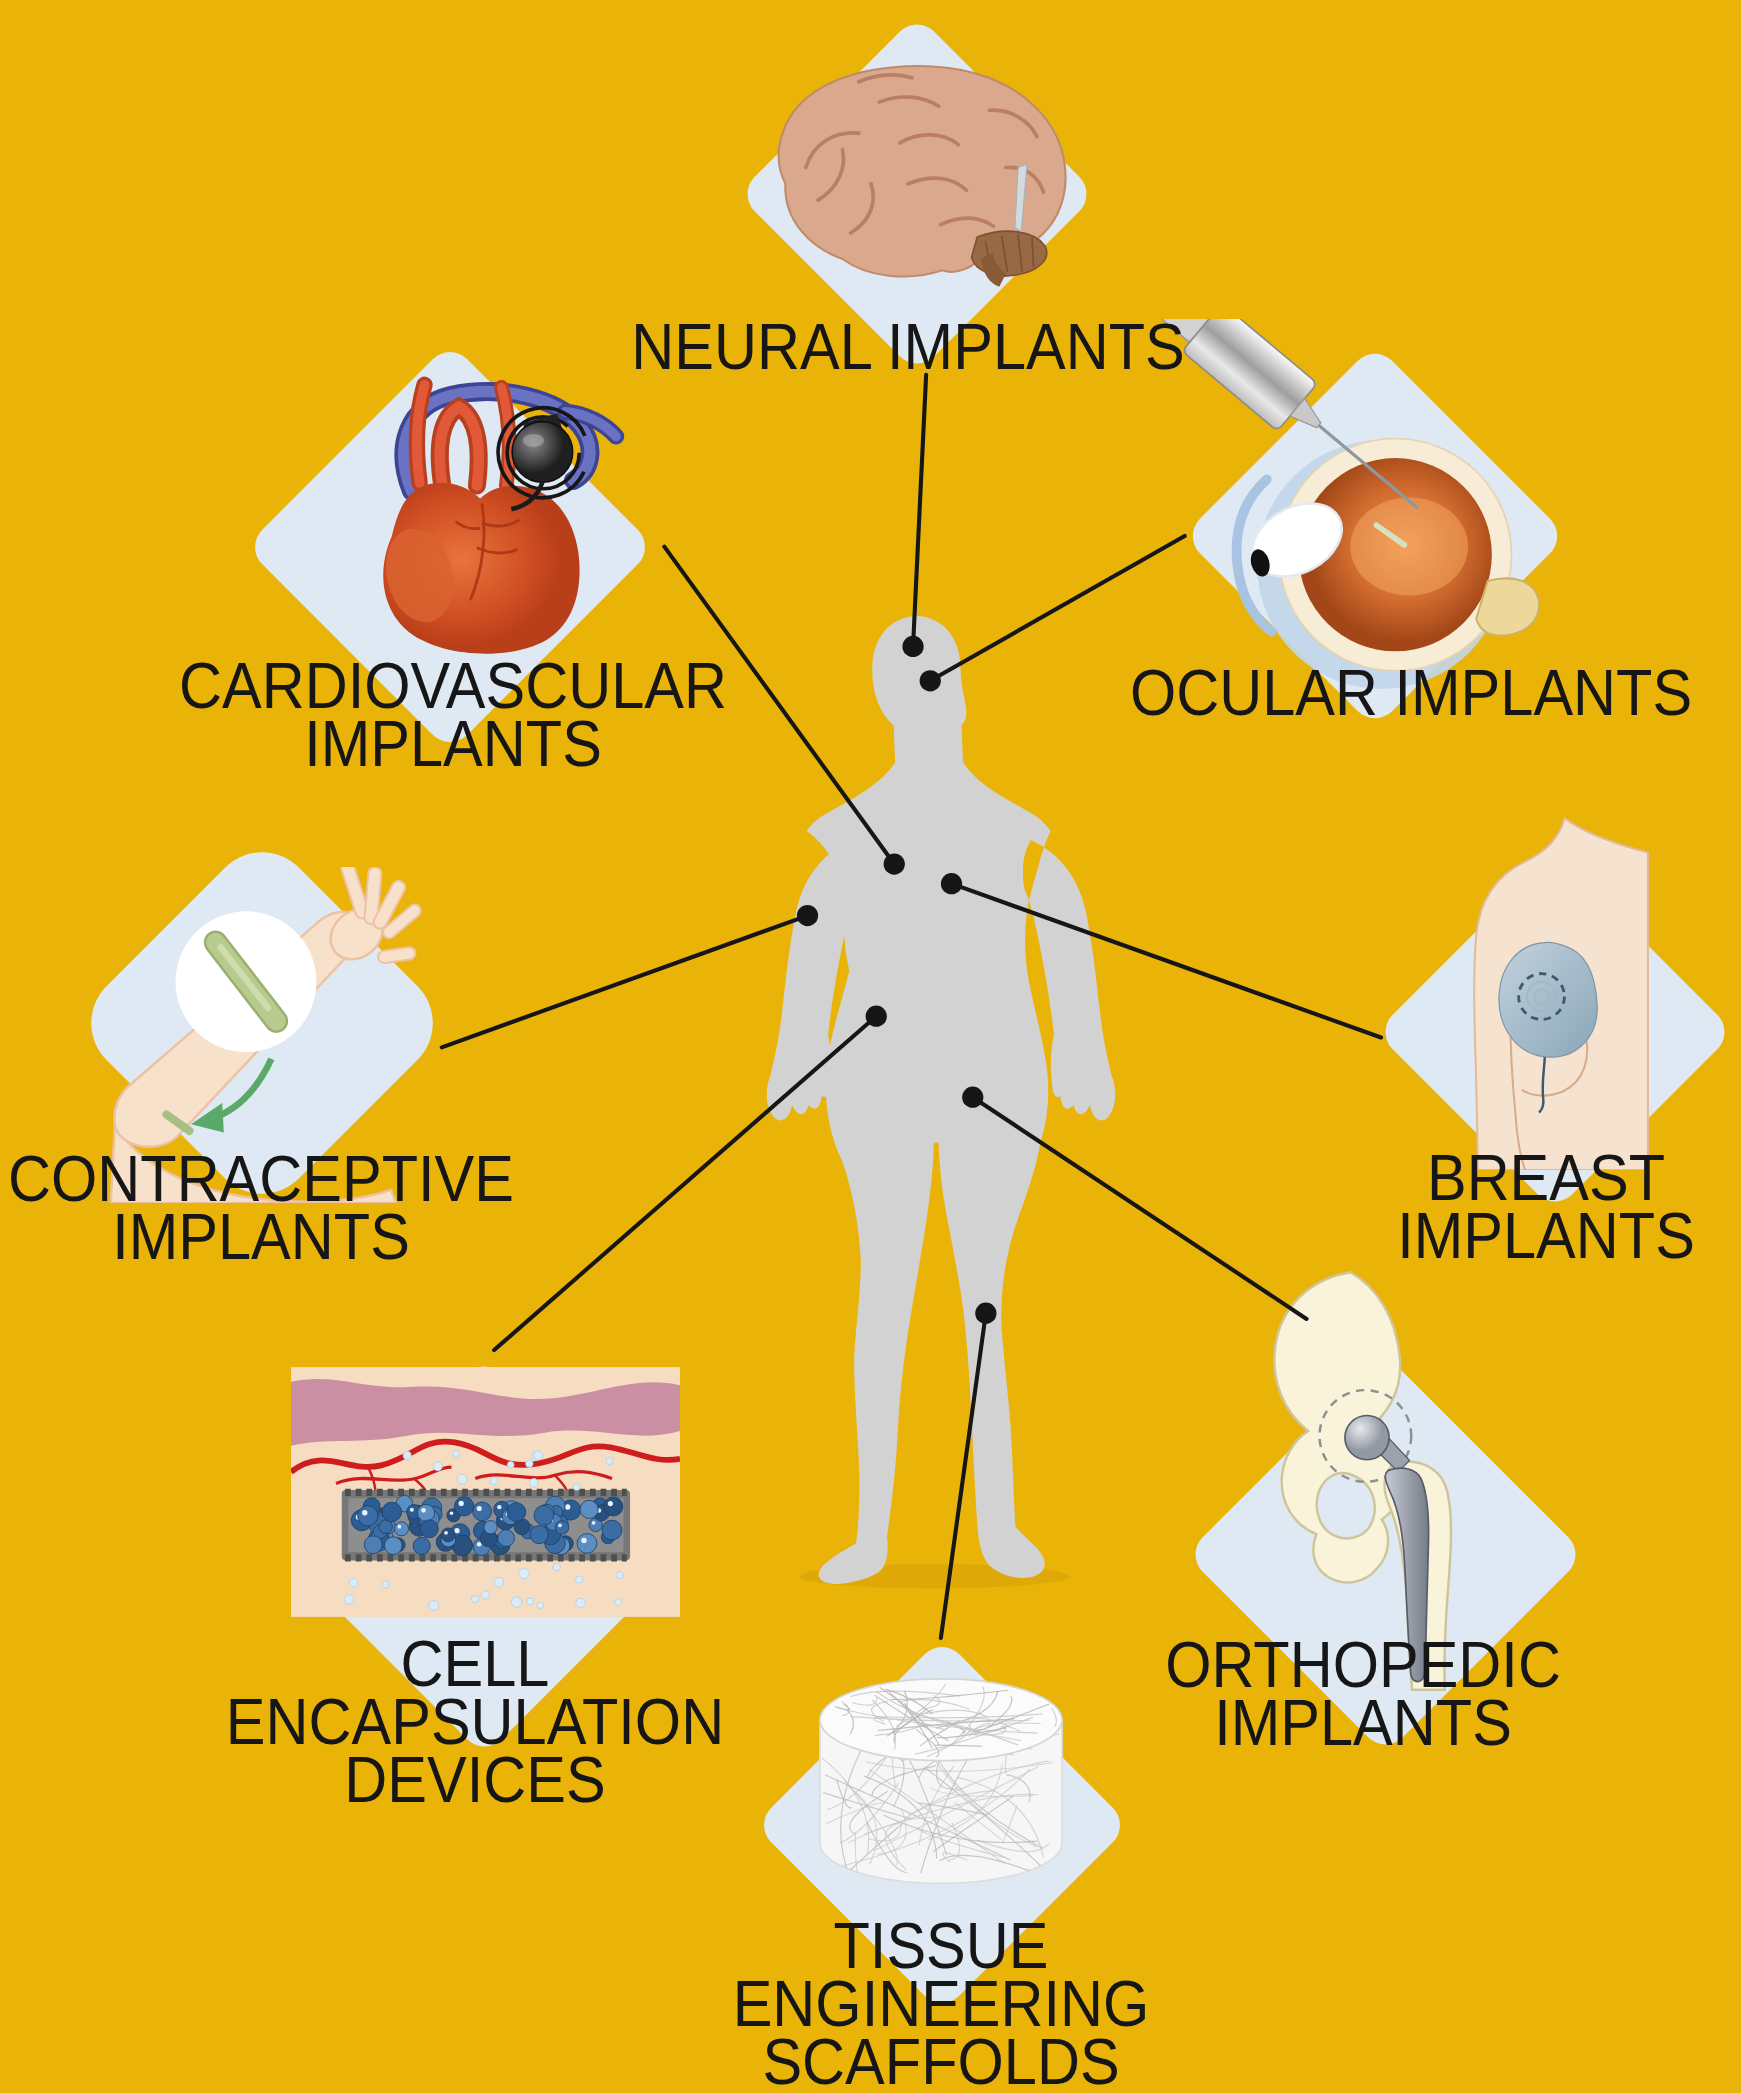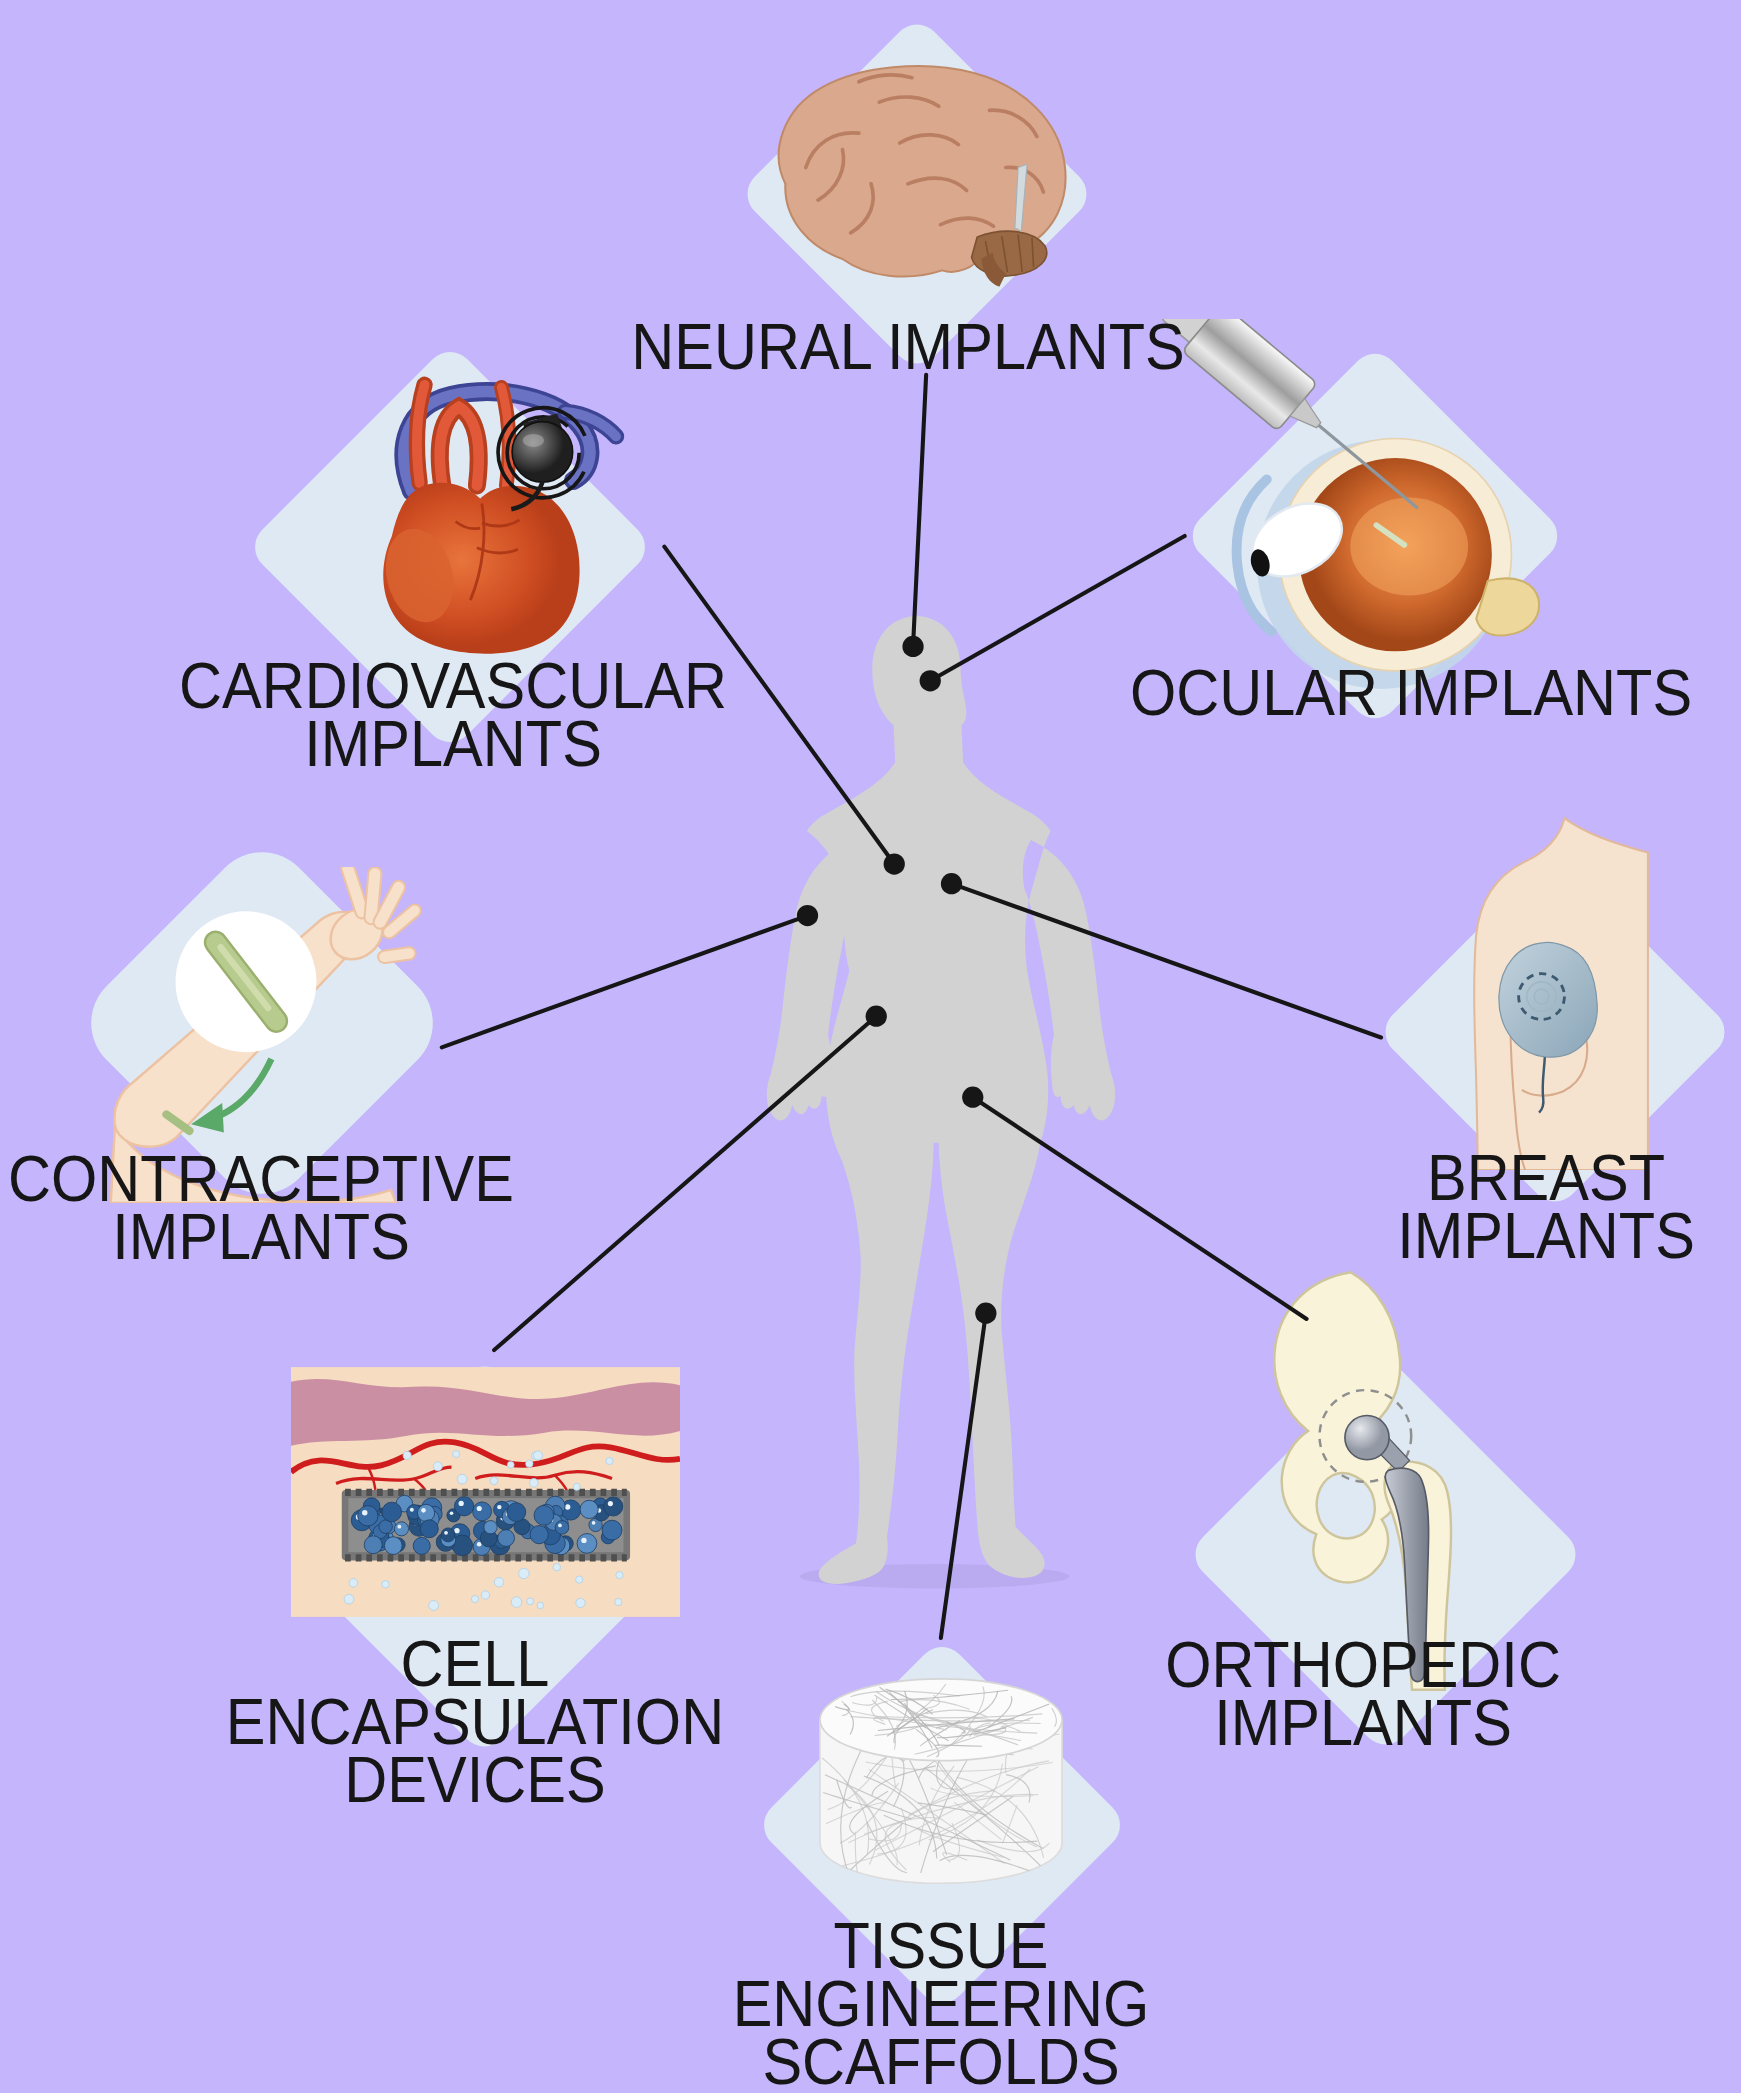--- a/index.html
+++ b/index.html
@@ -1,16 +1,16 @@
 <!DOCTYPE html>
 <html style="font-size:13px"><head>
 <meta charset="utf-8">
 <style>
   html,body{margin:0;padding:0;background:#fff}
-  #fig{position:relative;width:1741px;height:2093px;background:#c4b5fd;overflow:hidden;
+  #fig{position:relative;width:1741px;height:2093px;background:#eab308;overflow:hidden;
        font-family:"Liberation Sans", sans-serif;}
   .diamond{position:absolute;background:#dfe9f3;transform:rotate(45deg);border-radius:24.5px}
   .label{position:absolute;width:704px;text-align:center;color:#161616;font-size:64px;
          line-height:58px;font-weight:400;transform:scaleX(.93);white-space:nowrap}
   .label .ln{display:block}
   .illus{position:absolute}
   #connectors{position:absolute;left:0;top:0;pointer-events:none}
 </style>
 </head>
 <body>

